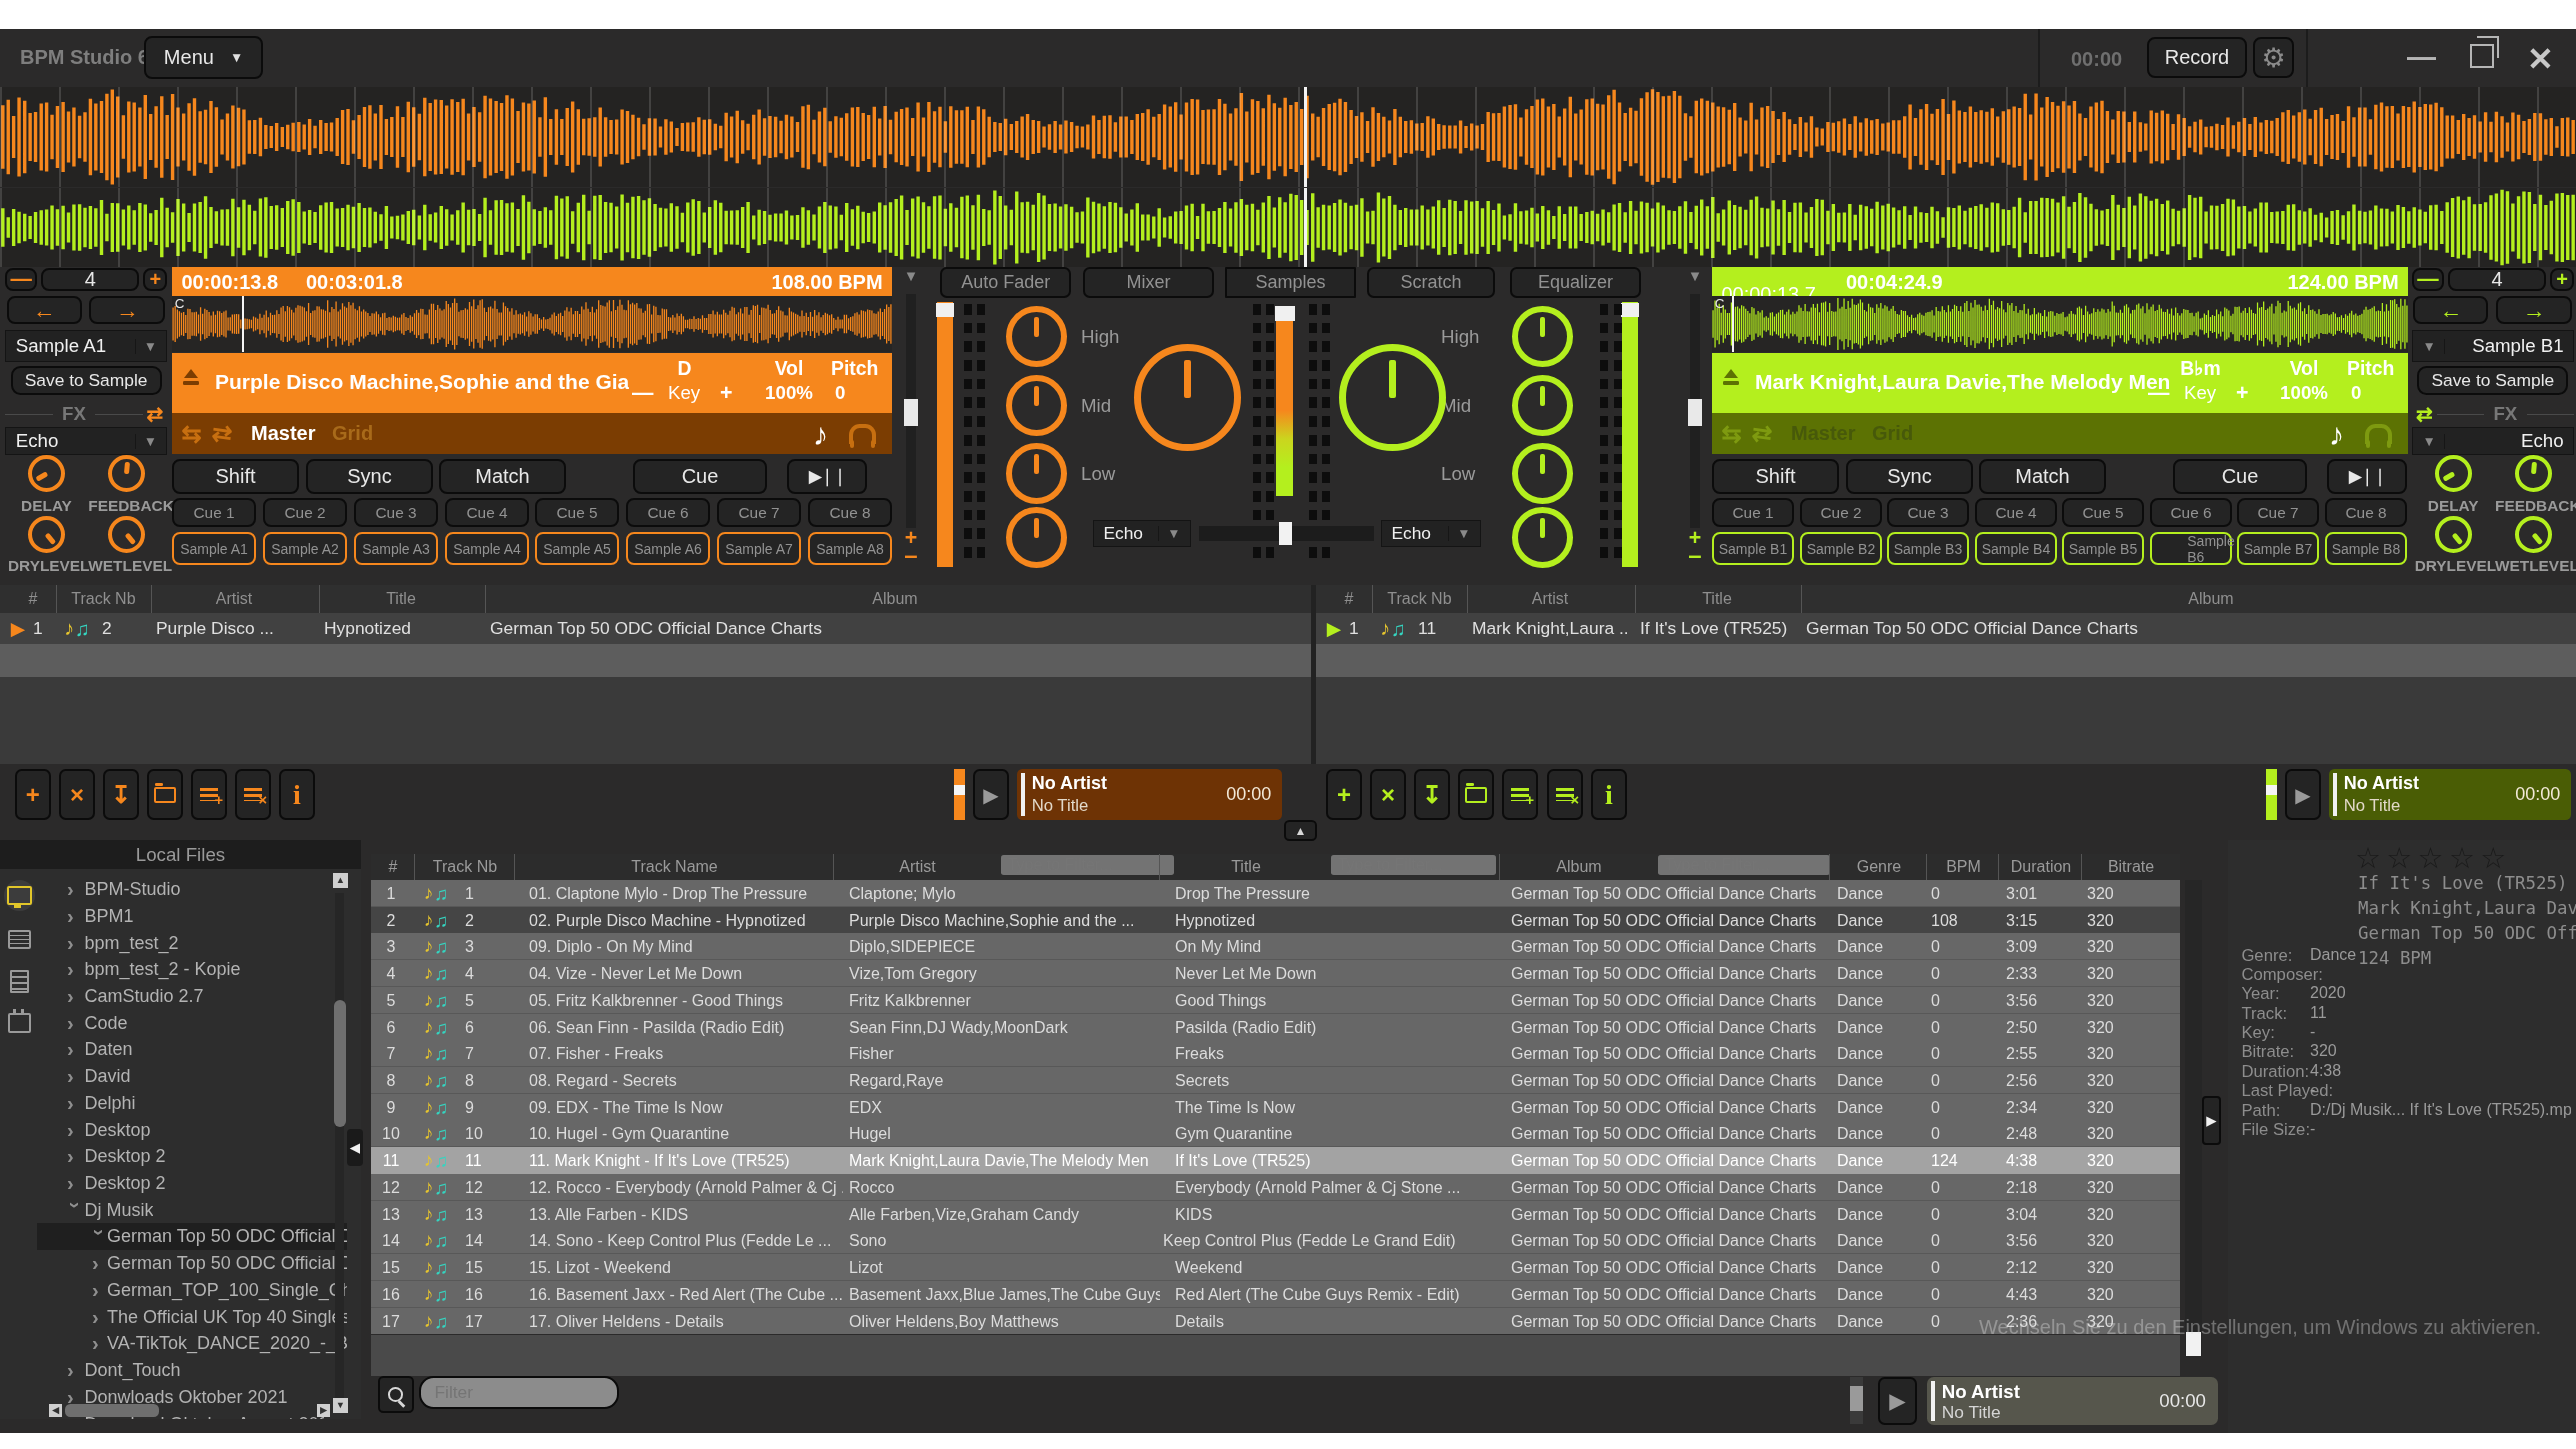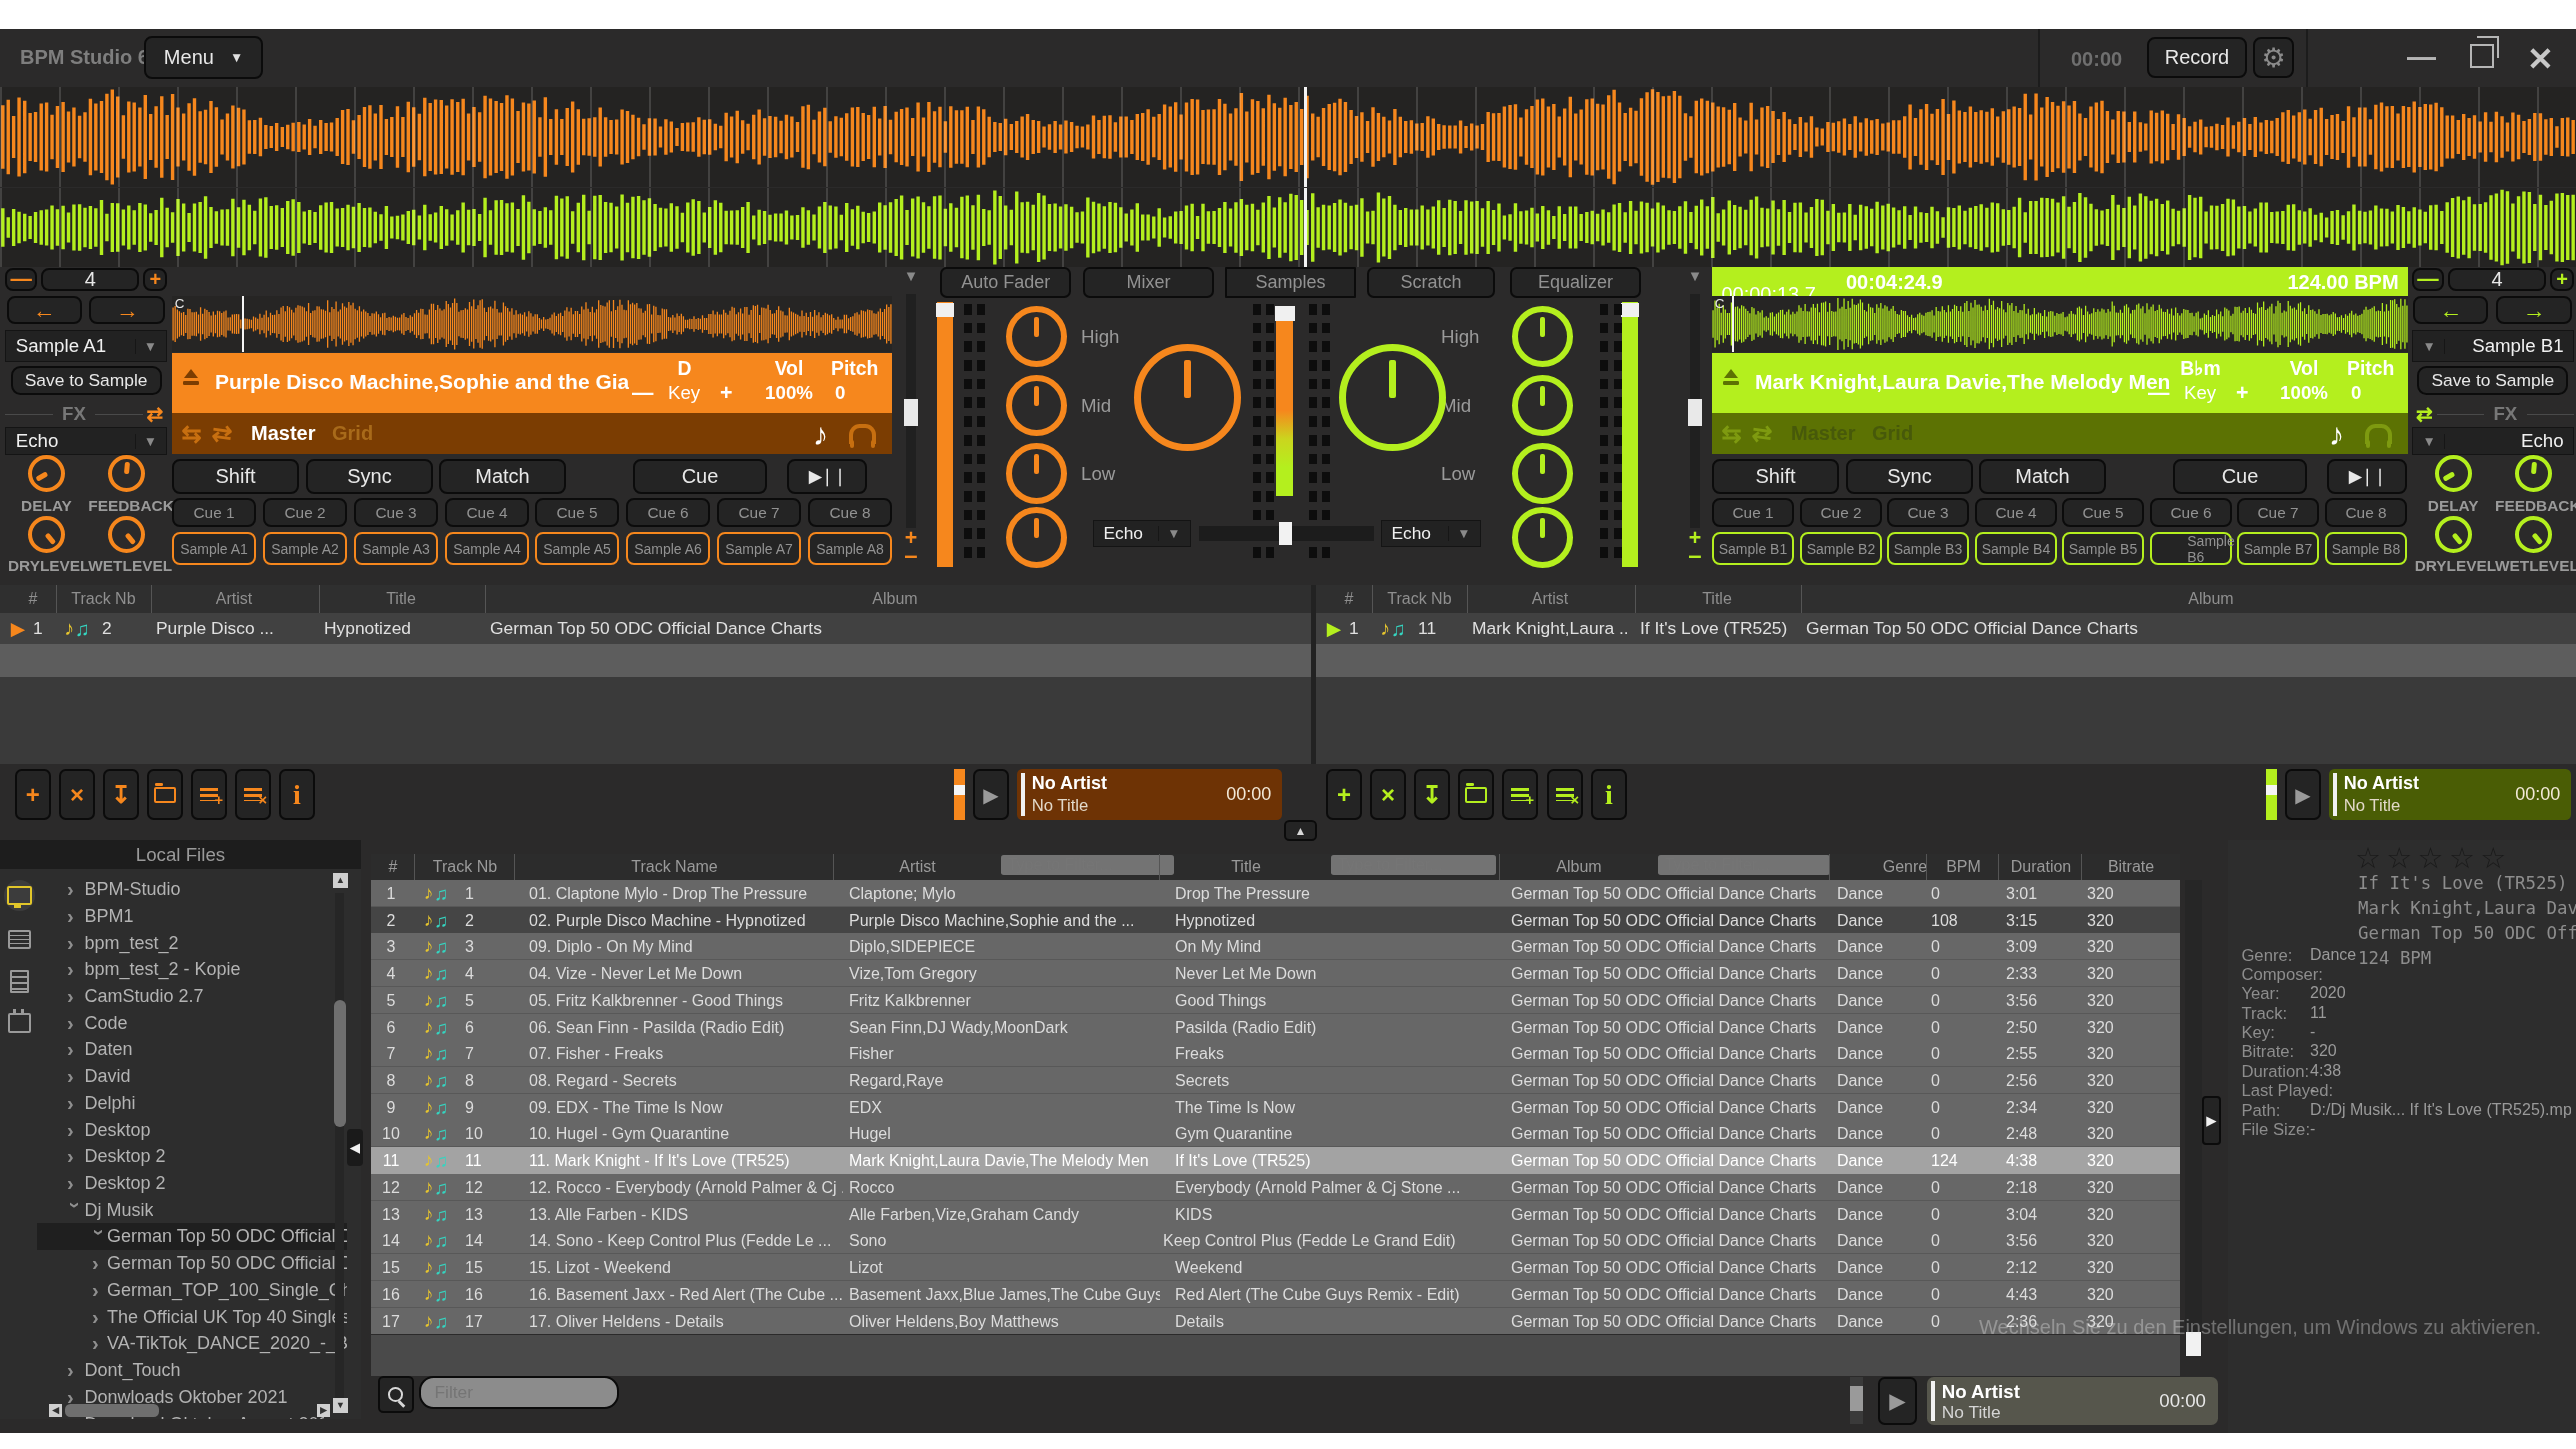--- a/index.html
+++ b/index.html
@@ -111,20 +111,25 @@
     <div class="knob" style="left: 23px; top: 188px; width: 37px; height: 37px; --c: #f6871d; --r: -120deg;"></div>
     <div class="abs klabel" style="left: 2.7px; top: 230px; width: 77px; height: 17.4px; font-size: 15.4px;">DELAY</div>
     <div class="knob" style="left: 103px; top: 188px; width: 37px; height: 37px; --c: #f6871d; --r: 5deg;"></div>
     <div class="abs klabel" style="left: 83px; top: 230px; width: 77px; height: 17.4px; font-size: 15.4px;">FEEDBACK</div>
     <div class="knob" style="left: 23px; top: 249px; width: 37px; height: 37px; --c: #f6871d; --r: 140deg;"></div>
     <div class="abs klabel" style="left: 2.7px; top: 290px; width: 77px; height: 17.4px; font-size: 15.4px;">DRYLEVEL</div>
     <div class="knob" style="left: 103px; top: 249px; width: 37px; height: 37px; --c: #f6871d; --r: 140deg;"></div>
     <div class="abs klabel" style="left: 83px; top: 290px; width: 77px; height: 17.4px; font-size: 15.4px;">WETLEVEL</div>
   </div>
 <div id="deck-a-main" class="abs" style="left: 172px; top: 267px; width: 720px; height: 301px;">
+    <div class="abs" style="left: 0px; top: 0px; width: 720px; height: 29px; background: rgb(246, 135, 29); color: rgb(255, 255, 255);">
+      <div class="abs" style="left: 9.4px; top: 4px; width: 160px; height: 21.4px; font-size: 20px; font-weight: bold;">00:00:13.8</div>
+      <div class="abs" style="left: 134px; top: 4px; width: 160px; height: 21.4px; font-size: 20px; font-weight: bold;">00:03:01.8</div>
+      <div class="abs" style="right: 9.4px; top: 4px; font-size: 20px; font-weight: bold; position: absolute;">108.00 BPM</div>
+    </div>
     <div class="abs" style="left: 0px; top: 29px; width: 720px; height: 56px; background: rgb(38, 37, 36); overflow: hidden;">
       <svg viewBox="0 0 1000 100" preserveAspectRatio="none" style="position: absolute; left: 0px; top: 0px; width: 100%; height: 100%;">
         <path d="M1.5 20.6V79.4M4.4 17.7V82.3M7.4 23.9V76.1M10.3 27.1V72.9M13.2 30.1V69.9M16.2 28.6V71.4M19.1 33.8V66.2M22.1 22.8V77.2M25.0 23.2V76.8M27.9 29.1V70.9M30.9 29.0V71.0M33.8 28.1V71.9M36.8 33.2V66.8M39.7 20.1V79.9M42.6 31.7V68.3M45.6 22.8V77.2M48.5 24.8V75.2M51.5 28.5V71.5M54.4 34.9V65.1M57.4 27.5V72.5M60.3 33.6V66.4M63.2 26.4V73.6M66.2 27.2V72.8M69.1 30.5V69.5M72.1 27.7V72.3M75.0 25.9V74.1M77.9 38.4V61.6M80.9 38.0V62.0M83.8 33.1V66.9M86.8 32.5V67.5M89.7 32.2V67.8M92.6 32.5V67.5M95.6 41.8V58.2M98.5 35.1V64.9M101.5 40.1V59.9M104.4 40.8V59.2M107.4 41.7V58.3M110.3 42.3V57.7M113.2 36.4V63.6M116.2 38.3V61.7M119.1 40.7V59.3M122.1 31.9V68.1M125.0 38.7V61.3M127.9 33.3V66.7M130.9 25.9V74.1M133.8 38.1V61.9M136.8 30.1V69.9M139.7 34.1V65.9M142.6 33.5V66.5M145.6 25.4V74.6M148.5 32.1V67.9M151.5 20.7V79.3M154.4 17.8V82.2M157.4 27.4V72.6M160.3 17.8V82.2M163.2 19.9V80.1M166.2 24.7V75.3M169.1 29.5V70.5M172.1 21.0V79.0M175.0 16.6V83.4M177.9 17.6V82.4M180.9 18.9V81.1M183.8 20.7V79.3M186.8 27.1V72.9M189.7 12.3V87.7M192.6 30.5V69.5M195.6 26.3V73.7M198.5 25.6V74.4M201.5 18.2V81.8M204.4 18.8V81.2M207.4 23.8V76.2M210.3 23.9V76.1M213.2 26.2V73.8M216.2 7.6V92.4M219.1 28.8V71.2M222.1 19.8V80.2M225.0 23.1V76.9M227.9 9.6V90.4M230.9 27.5V72.5M233.8 23.9V76.1M236.8 12.9V87.1M239.7 18.8V81.2M242.6 21.2V78.8M245.6 10.9V89.1M248.5 16.6V83.4M251.5 11.9V88.1M254.4 22.8V77.2M257.4 25.3V74.7M260.3 18.5V81.5M263.2 27.7V72.3M266.2 23.9V76.1M269.1 27.7V72.3M272.1 30.3V69.7M275.0 35.7V64.3M277.9 30.9V69.1M280.9 31.4V68.6M283.8 27.8V72.2M286.8 32.8V67.2M289.7 38.1V61.9M292.6 30.9V69.1M295.6 29.7V70.3M298.5 39.5V60.5M301.5 37.5V62.5M304.4 38.5V61.5M307.4 35.4V64.6M310.3 37.0V63.0M313.2 38.7V61.3M316.2 38.5V61.5M319.1 33.0V67.0M322.1 30.2V69.8M325.0 37.5V62.5M327.9 39.1V60.9M330.9 34.2V65.8M333.8 37.0V63.0M336.8 30.8V69.2M339.7 25.0V75.0M342.6 29.7V70.3M345.6 22.6V77.4M348.5 23.1V76.9M351.5 33.2V66.8M354.4 33.6V66.4M357.4 24.3V75.7M360.3 13.7V86.3M363.2 13.9V86.1M366.2 24.8V75.2M369.1 16.0V84.0M372.1 22.3V77.7M375.0 25.8V74.2M377.9 23.7V76.3M380.9 9.0V91.0M383.8 14.4V85.6M386.8 20.6V79.4M389.7 12.5V87.5M392.6 4.4V95.6M395.6 12.7V87.3M398.5 28.2V71.8M401.5 25.6V74.4M404.4 24.8V75.2M407.4 21.8V78.2M410.3 23.9V76.1M413.2 10.6V89.4M416.2 18.5V81.5M419.1 6.1V93.9M422.1 23.0V77.0M425.0 16.6V83.4M427.9 7.4V92.6M430.9 5.6V94.4M433.8 21.1V78.9M436.8 28.4V71.6M439.7 20.3V79.7M442.6 18.6V81.4M445.6 22.4V77.6M448.5 8.7V91.3M451.5 23.4V76.6M454.4 29.3V70.7M457.4 29.5V70.5M460.3 11.6V88.4M463.2 18.3V81.7M466.2 21.4V78.6M469.1 27.6V72.4M472.1 21.9V78.1M475.0 33.6V66.4M477.9 25.6V74.4M480.9 32.4V67.6M483.8 31.4V68.6M486.8 33.5V66.5M489.7 28.9V71.1M492.6 36.7V63.3M495.6 27.2V72.8M498.5 30.9V69.1M501.5 36.8V63.2M504.4 32.6V67.4M507.4 32.6V67.4M510.3 39.5V60.5M513.2 41.8V58.2M516.2 37.4V62.6M519.1 41.9V58.1M522.1 41.0V59.0M525.0 38.8V61.2M527.9 33.0V67.0M530.9 29.4V70.6M533.8 35.6V64.4M536.8 31.8V68.2M539.7 29.9V70.1M542.6 35.9V64.1M545.6 25.8V74.2M548.5 19.9V80.1M551.5 27.6V72.4M554.4 21.2V78.8M557.4 32.4V67.6M560.3 26.6V73.4M563.2 26.9V73.1M566.2 32.0V68.0M569.1 18.9V81.1M572.1 24.0V76.0M575.0 11.2V88.8M577.9 22.6V77.4M580.9 28.6V71.4M583.8 19.2V80.8M586.8 29.6V70.4M589.7 23.8V76.2M592.6 7.7V92.3M595.6 16.2V83.8M598.5 17.6V82.4M601.5 18.7V81.3M604.4 11.7V88.3M607.4 7.4V92.6M610.3 27.3V72.7M613.2 7.3V92.7M616.2 24.8V75.2M619.1 18.5V81.5M622.1 6.5V93.5M625.0 15.6V84.4M627.9 24.7V75.3M630.9 25.5V74.5M633.8 7.6V92.4M636.8 14.9V85.1M639.7 12.1V87.9M642.6 15.4V84.6M645.6 12.4V87.6M648.5 22.0V78.0M651.5 22.5V77.5M654.4 29.9V70.1M657.4 26.3V73.7M660.3 14.7V85.3M663.2 14.3V85.7M666.2 33.1V66.9M669.1 17.4V82.6M672.1 19.4V80.6M675.0 33.9V66.1M677.9 34.4V65.6M680.9 22.3V77.7M683.8 23.8V76.2M686.8 23.6V76.4M689.7 37.3V62.7M692.6 38.3V61.7M695.6 34.1V65.9M698.5 38.6V61.4M701.5 31.1V68.9M704.4 35.9V64.1M707.4 31.6V68.4M710.3 36.2V63.8M713.2 42.3V57.7M716.2 42.4V57.6M719.1 40.8V59.2M722.1 41.1V58.9M725.0 36.2V63.8M727.9 41.0V59.0M730.9 39.4V60.6M733.8 40.6V59.4M736.8 34.3V65.7M739.7 39.4V60.6M742.6 39.3V60.7M745.6 32.1V67.9M748.5 32.1V67.9M751.5 25.7V74.3M754.4 33.1V66.9M757.4 28.0V72.0M760.3 33.1V66.9M763.2 33.1V66.9M766.2 24.4V75.6M769.1 30.1V69.9M772.1 33.5V66.5M775.0 26.4V73.6M777.9 19.3V80.7M780.9 20.8V79.2M783.8 32.7V67.3M786.8 28.8V71.2M789.7 22.2V77.8M792.6 31.2V68.8M795.6 19.8V80.2M798.5 19.6V80.4M801.5 33.7V66.3M804.4 25.2V74.8M807.4 16.6V83.4M810.3 18.0V82.0M813.2 15.5V84.5M816.2 33.9V66.1M819.1 20.7V79.3M822.1 20.9V79.1M825.0 22.1V77.9M827.9 15.5V84.5M830.9 25.2V74.8M833.8 31.9V68.1M836.8 30.9V69.1M839.7 25.1V74.9M842.6 18.3V81.7M845.6 26.0V74.0M848.5 27.9V72.1M851.5 34.2V65.8M854.4 34.9V65.1M857.4 20.8V79.2M860.3 27.5V72.5M863.2 29.6V70.4M866.2 31.8V68.2M869.1 33.3V66.7M872.1 36.2V63.8M875.0 25.8V74.2M877.9 35.5V64.5M880.9 30.1V69.9M883.8 37.4V62.6M886.8 28.6V71.4M889.7 37.0V63.0M892.6 25.1V74.9M895.6 34.4V65.6M898.5 29.2V70.8M901.5 37.8V62.2M904.4 34.1V65.9M907.4 29.9V70.1M910.3 31.8V68.2M913.2 34.2V65.8M916.2 32.4V67.6M919.1 39.1V60.9M922.1 42.6V57.4M925.0 37.1V62.9M927.9 42.1V57.9M930.9 41.8V58.2M933.8 33.6V66.4M936.8 33.3V66.7M939.7 39.6V60.4M942.6 37.4V62.6M945.6 36.2V63.8M948.5 30.9V69.1M951.5 29.0V71.0M954.4 33.1V66.9M957.4 25.4V74.6M960.3 26.4V73.6M963.2 27.5V72.5M966.2 24.2V75.8M969.1 25.1V74.9M972.1 26.1V73.9M975.0 30.7V69.3M977.9 31.8V68.2M980.9 27.5V72.5M983.8 22.4V77.6M986.8 28.6V71.4M989.7 23.2V76.8M992.6 15.4V84.6M995.6 19.7V80.3M998.5 14.8V85.2" stroke="#f6871d" stroke-width="1.82" fill="none"></path>
       </svg>
       <div class="abs" style="left: 2.7px; top: 0px; width: 20px; height: 16px; font-size: 13.4px; color: rgb(232, 232, 232);">C</div>
       <div class="abs" style="left: 70px; top: 0px; width: 2px; height: 56px; background: rgb(245, 245, 245);"></div>
     </div>
     <div class="abs" style="left: 0px; top: 86px; width: 720px; height: 60px; background: rgb(246, 135, 29); color: rgb(255, 255, 255);">
       <div class="abs eject" style="left: 9.4px; top: 16px; width: 20px; height: 27px; color: rgb(123, 61, 2);"></div>
       <div class="abs" style="left: 43px; top: 17.4px; width: 414px; height: 27px; font-size: 21px; font-weight: bold; white-space: nowrap; overflow: hidden;">Purple Disco Machine,Sophie and the Giants - Hyp</div>
@@ -615,21 +620,21 @@
     <div class="abs" style="left: 143px; top: 0px; width: 1.3px; height: 27px; background: rgb(85, 85, 85);"></div>
     <div class="abs" style="left: 463px; top: 4px; width: 167px; height: 18.7px; text-align: center; overflow: hidden;">Artist</div>
     <div class="abs" style="left: 462px; top: 0px; width: 1.3px; height: 27px; background: rgb(85, 85, 85);"></div>
     <input placeholder="Type to Filter..." style="position: absolute; left: 630px; top: 1.3px; width: 160px; height: 20px; background: rgb(115, 115, 115); border: none; border-radius: 2.7px; color: rgb(168, 168, 168); font-size: 16px; padding: 0px 6.7px; font-family: &quot;Liberation Sans&quot;, sans-serif;">
     <div class="abs" style="left: 790px; top: 4px; width: 170px; height: 18.7px; text-align: center; overflow: hidden;">Title</div>
     <div class="abs" style="left: 788px; top: 0px; width: 1.3px; height: 27px; background: rgb(85, 85, 85);"></div>
     <input placeholder="Type to Filter..." style="position: absolute; left: 960px; top: 1.3px; width: 152px; height: 20px; background: rgb(115, 115, 115); border: none; border-radius: 2.7px; color: rgb(168, 168, 168); font-size: 16px; padding: 0px 6.7px; font-family: &quot;Liberation Sans&quot;, sans-serif;">
     <div class="abs" style="left: 1129px; top: 4px; width: 158px; height: 18.7px; text-align: center; overflow: hidden;">Album</div>
     <div class="abs" style="left: 1128px; top: 0px; width: 1.3px; height: 27px; background: rgb(85, 85, 85);"></div>
     <input placeholder="Type to Filter..." style="position: absolute; left: 1287px; top: 1.3px; width: 159px; height: 20px; background: rgb(115, 115, 115); border: none; border-radius: 2.7px; color: rgb(168, 168, 168); font-size: 16px; padding: 0px 6.7px; font-family: &quot;Liberation Sans&quot;, sans-serif;">
-    <div class="abs" style="left: 1460px; top: 4px; width: 96px; height: 18.7px; text-align: center; overflow: hidden; margin-left: 26px;">Genre</div>
+    <div class="abs" style="left: 1460px; top: 4px; width: 96px; height: 18.7px; text-align: center; overflow: hidden;">Genre</div>
     <div class="abs" style="left: 1458px; top: 0px; width: 1.3px; height: 27px; background: rgb(85, 85, 85);"></div>
     <div class="abs" style="left: 1556px; top: 4px; width: 73px; height: 18.7px; text-align: center; overflow: hidden;">BPM</div>
     <div class="abs" style="left: 1555px; top: 0px; width: 1.3px; height: 27px; background: rgb(85, 85, 85);"></div>
     <div class="abs" style="left: 1629px; top: 4px; width: 82px; height: 18.7px; text-align: center; overflow: hidden;">Duration</div>
     <div class="abs" style="left: 1627px; top: 0px; width: 1.3px; height: 27px; background: rgb(85, 85, 85);"></div>
     <div class="abs" style="left: 1711px; top: 4px; width: 98px; height: 18.7px; text-align: center; overflow: hidden;">Bitrate</div>
     <div class="abs" style="left: 1710px; top: 0px; width: 1.3px; height: 27px; background: rgb(85, 85, 85);"></div>
   </div>
 <div class="abs" style="left: 371px; top: 880px; width: 1809px; height: 454px; overflow: hidden;">
     <div class="abs" style="left: 0px; top: 0px; width: 1809px; height: 27px; background: rgb(103, 103, 103); color: rgb(220, 220, 220); font-size: 16px; border-bottom: 1.3px solid rgb(88, 88, 88);">

